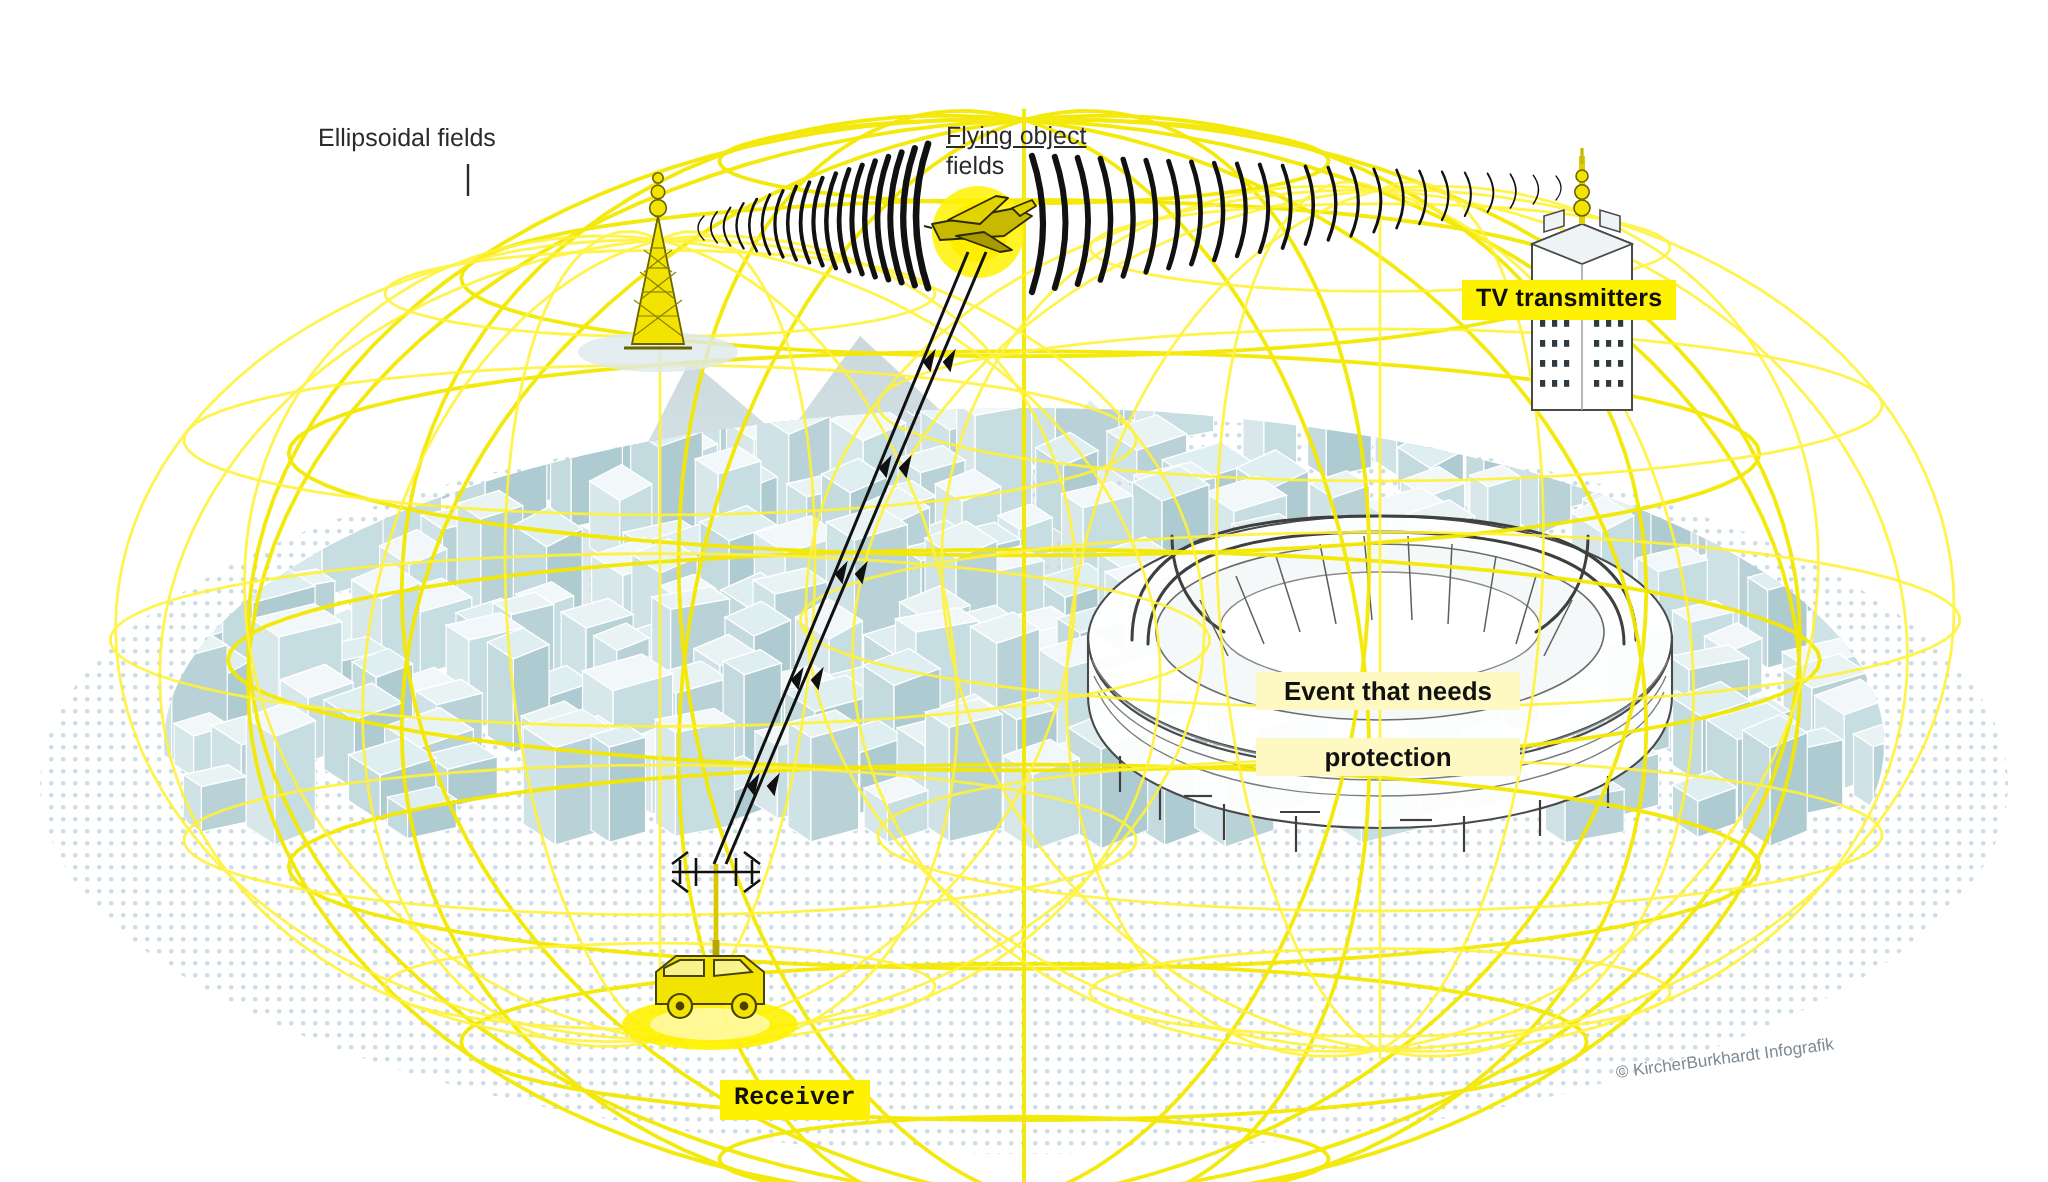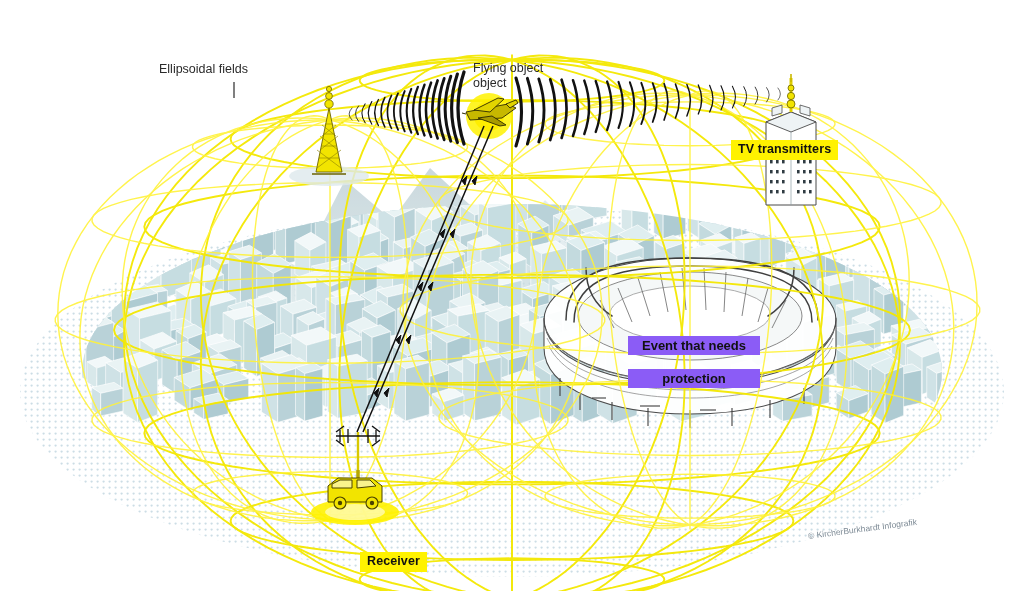--- a/index.html
+++ b/index.html
@@ -27,21 +27,21 @@
     letter-spacing:.1px;
     line-height:1.05;
   }
   .lbl-plain{
     color:#2a2a2a;
     font-size:12.5px;
     line-height:1.18;
     font-weight:normal;
   }
   .lbl-white{
-    background:#8b5cf6;
+    background:#fef9c3;
     color:#111111;
     font-weight:bold;
     font-size:13px;
     text-align:center;
     line-height:1.18;
     padding:2px 6px;
   }
   .credit{
     position:absolute;
     color:#7d8a95;
@@ -1255,25 +1255,25 @@
     </g>
 
     <g>
       <path d="M234 82 L234 98" stroke="#2a2a2a" stroke-width="1.2"></path>
     </g>
   </svg>
 
   <div class="lbl lbl-plain" style="left:159px;top:62px;">Ellipsoidal fields</div>
 
 
-  <div class="lbl lbl-plain" style="left:473px;top:61px;">Flying object</div>
-  <div class="lbl lbl-plain" style="left:473px;top:76px;">object</div>
+  <div class="lbl lbl-plain" style="left:473px;top:61px;text-decoration:underline;">Flying object</div>
+  <div class="lbl lbl-plain" style="left:473px;top:76px;">fields</div>
 
   <div class="lbl lbl-hi" style="left:731px;top:140px;">TV transmitters</div>
 
   <div class="lbl lbl-white" style="left:628px;top:336px;width:120px;">Event that needs</div>
   <div class="lbl lbl-white" style="left:628px;top:369px;width:120px;">protection</div>
 
-  <div class="lbl lbl-hi" style="left:360px;top:552px;">Receiver</div>
+  <div class="lbl lbl-hi" style="left:360px;top:540px;font-family:Liberation Mono, monospace;">Receiver</div>
 
   <div class="credit" style="left:808px;top:531px;">© KircherBurkhardt Infografik</div>
 
 </div>
 
 </body></html>

